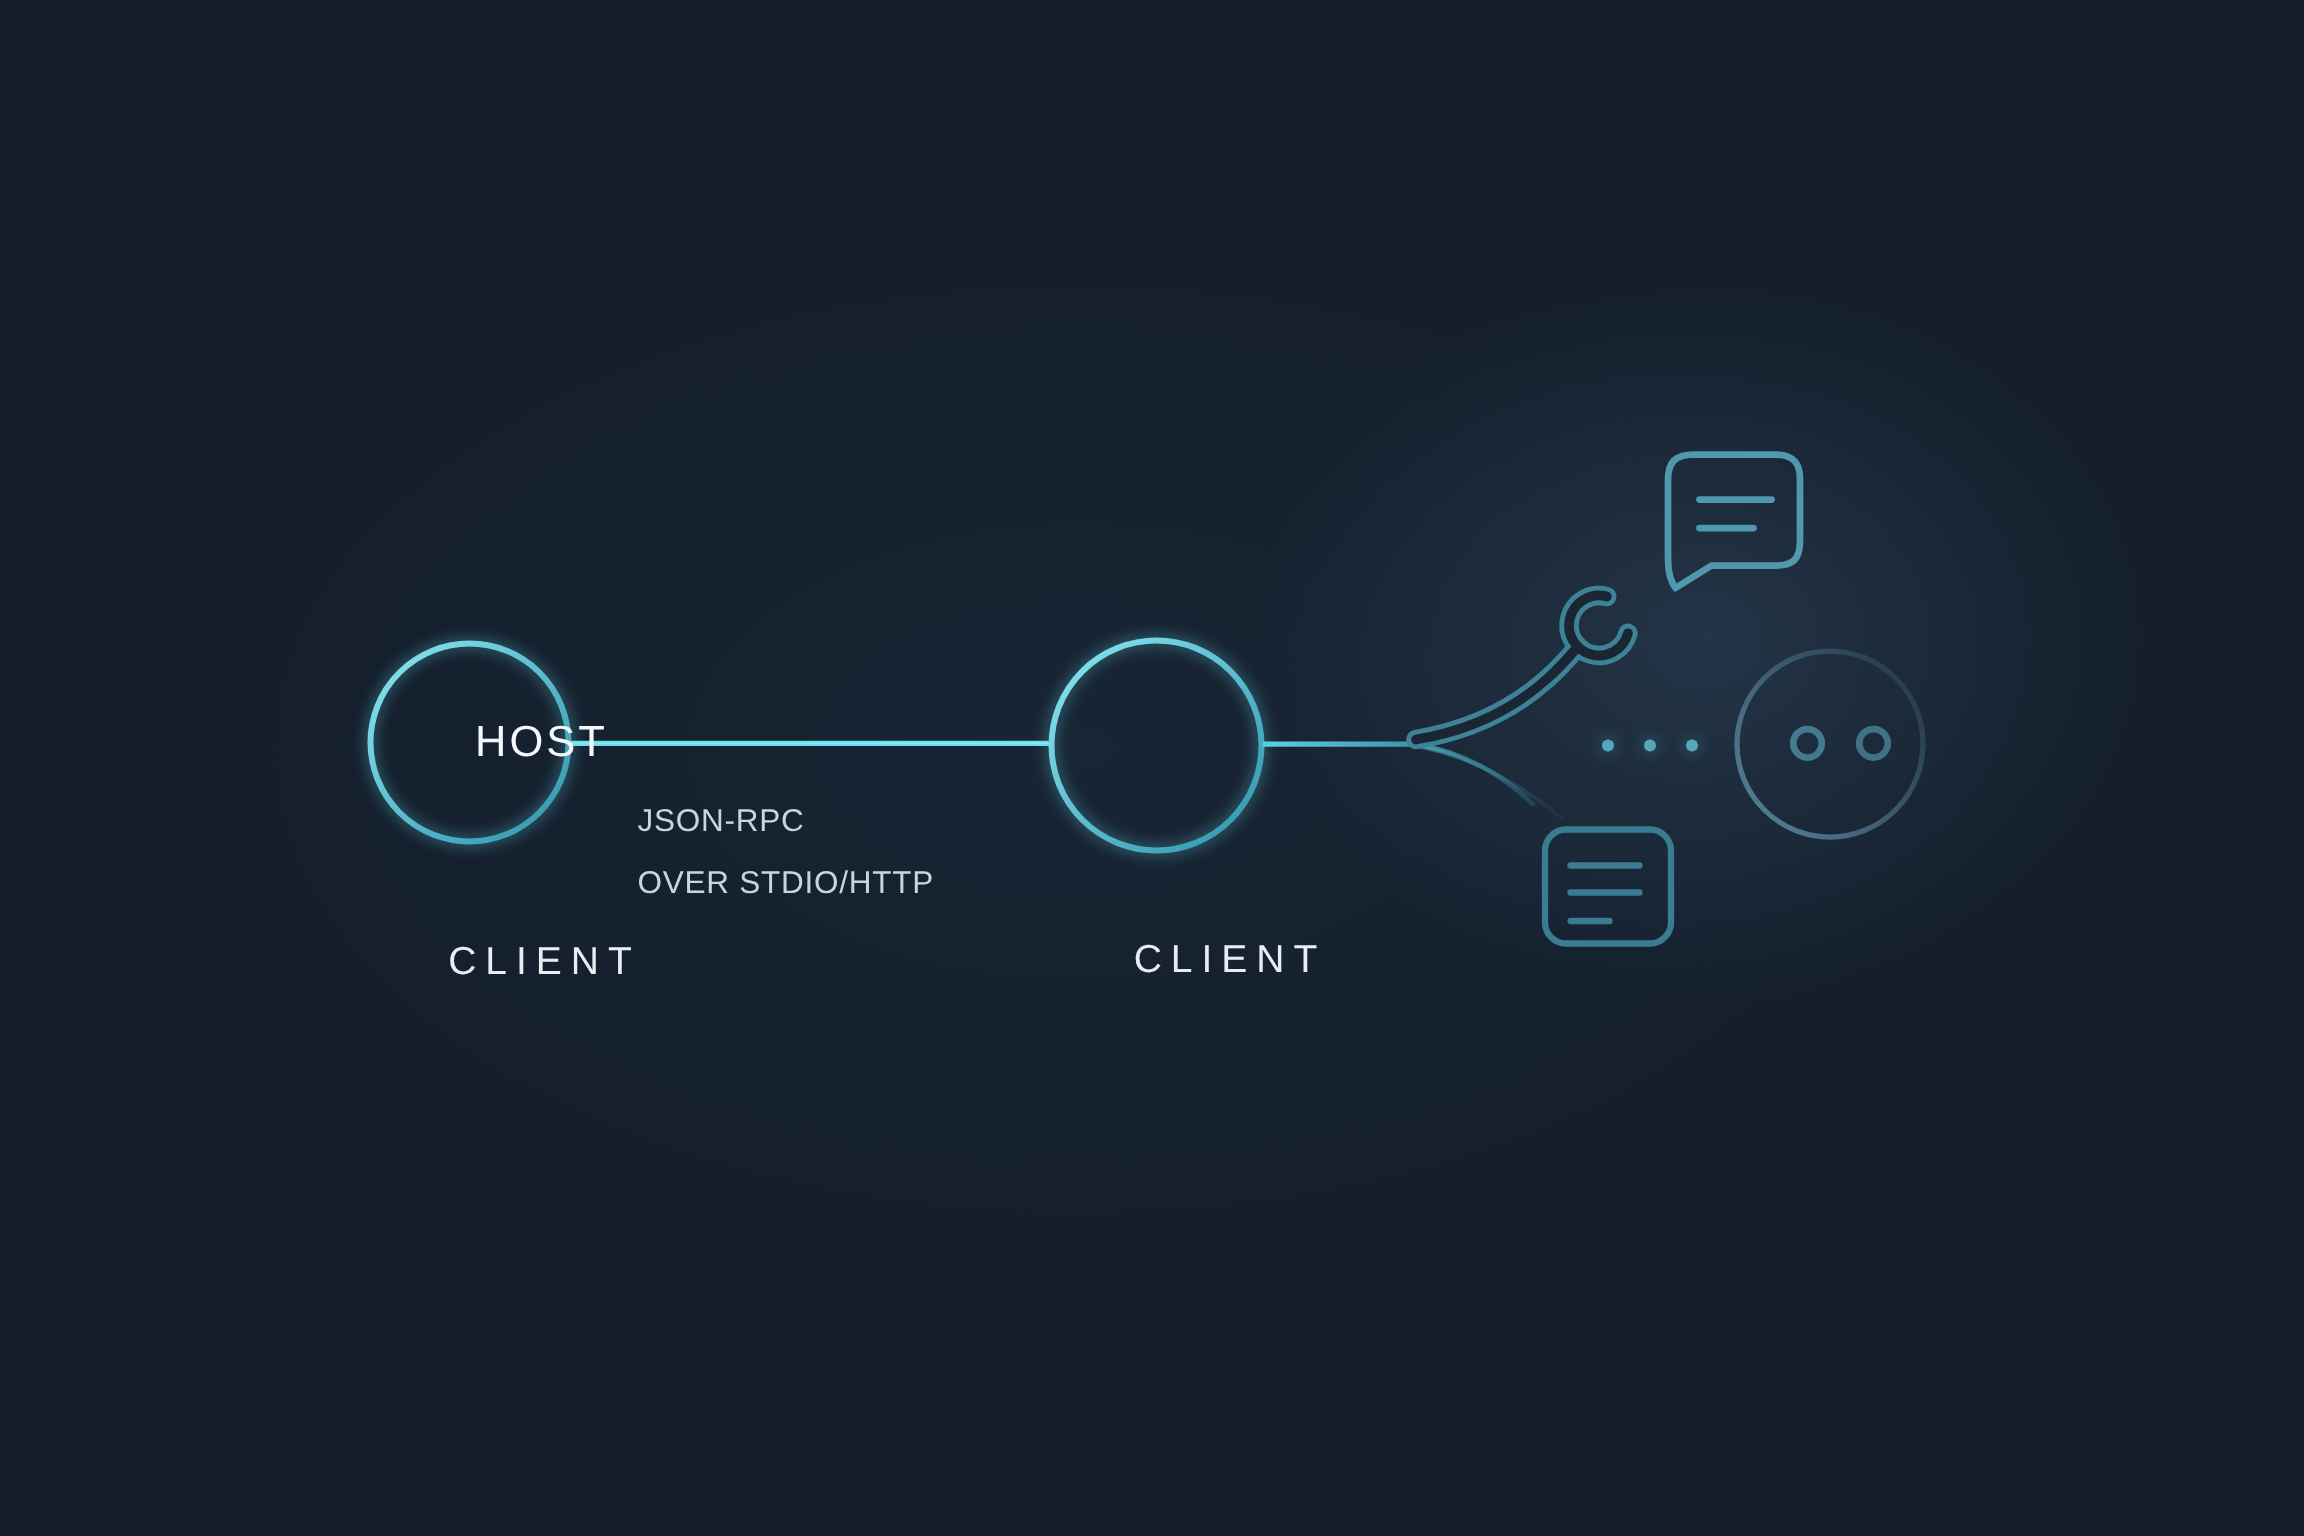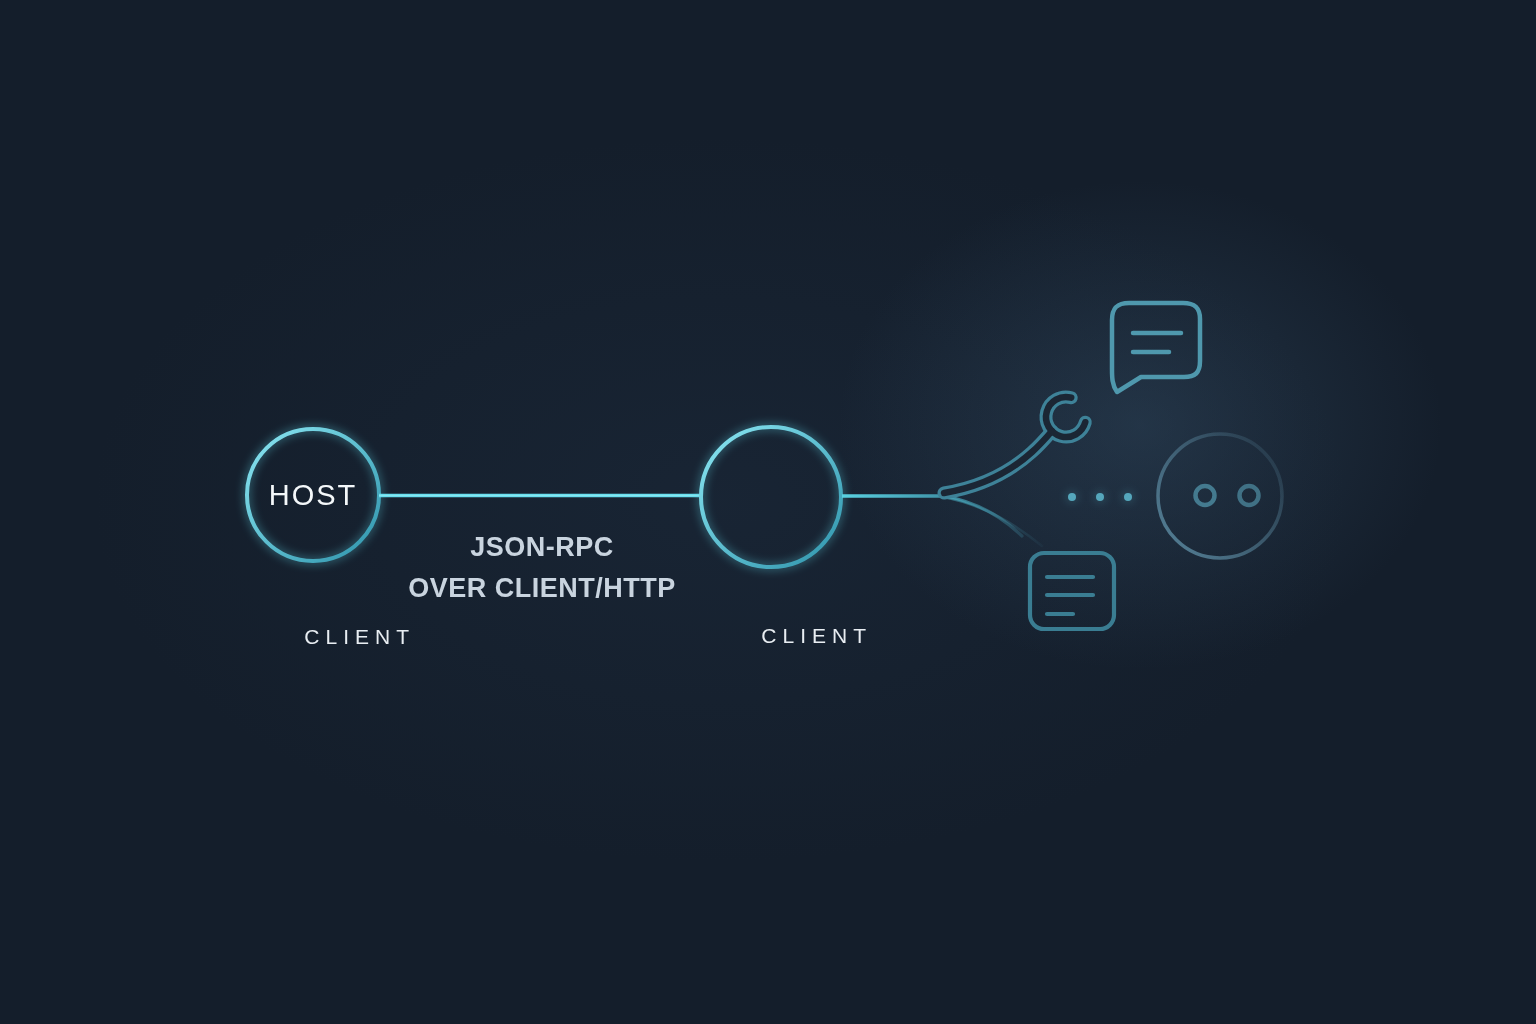--- a/index.html
+++ b/index.html
@@ -7,27 +7,27 @@
     position:relative;
     width:1536px;height:1024px;
     overflow:hidden;
     font-family:"Liberation Sans",sans-serif;
     background:
       radial-gradient(420px 340px at 1140px 425px, rgba(64,96,124,0.32), rgba(64,96,124,0) 72%),
       radial-gradient(900px 520px at 720px 500px, rgba(40,60,84,0.22), rgba(40,60,84,0) 70%),
       radial-gradient(140% 140% at 50% 50%, rgba(0,0,0,0) 55%, rgba(4,9,16,0.55) 100%),
       #141e2b;
   }
-  .label{position:absolute;color:#f2f6f9;}
+  .label{position:absolute;color:#f2f6f9;margin-left:48px;}
   .node-label{display:flex;align-items:center;justify-content:center;}
   .host-label{left:245px;top:429px;width:136px;height:132px;font-size:29px;letter-spacing:2px;color:#f4f8fa;}
   .server-label{left:700px;top:431px;width:142px;height:132px;font-size:26px;letter-spacing:1px;color:#f4f8fa;}
-  .protocol-label{left:377px;top:527px;width:330px;text-align:center;font-size:27px;font-weight:700;
+  .protocol-label{left:377px;top:527px;width:330px;font-size:21px;font-weight:400;
     color:#c9d4df;line-height:41px;letter-spacing:0.5px;}
-  .caption{font-size:21px;letter-spacing:6px;color:#e8edf2;text-align:right;width:200px;}
+  .caption{font-size:26px;letter-spacing:6px;color:#e8edf2;text-align:center;width:200px;}
   .client-caption{left:215px;top:625px;}
   .serev-caption{left:672px;top:624px;}
   svg.art{position:absolute;left:0;top:0;}
 </style>
 </head>
 <body>
 
 <div class="stage">
 
   <svg class="art" width="1536" height="1024" viewBox="0 0 1536 1024">
@@ -115,20 +115,20 @@
       <circle cx="1205" cy="495.5" r="9.5" stroke="#477e93" stroke-width="4.5" opacity="0.95"></circle>
       <circle cx="1249" cy="495.5" r="9.5" stroke="#477e93" stroke-width="4.5" opacity="0.85"></circle>
     </g>
   </svg>
 
   <div class="label node-label host-label">HOST</div>
 
 
   <div class="label protocol-label">
     <span>JSON-RPC</span><br>
-    <span>OVER CLIENT/HTTP</span>
+    <span>OVER STDIO/HTTP</span>
   </div>
 
   <div class="label caption client-caption">CLIENT</div>
 
   <div class="label caption serev-caption">CLIENT</div>
 
 </div>
 
 </body></html>

